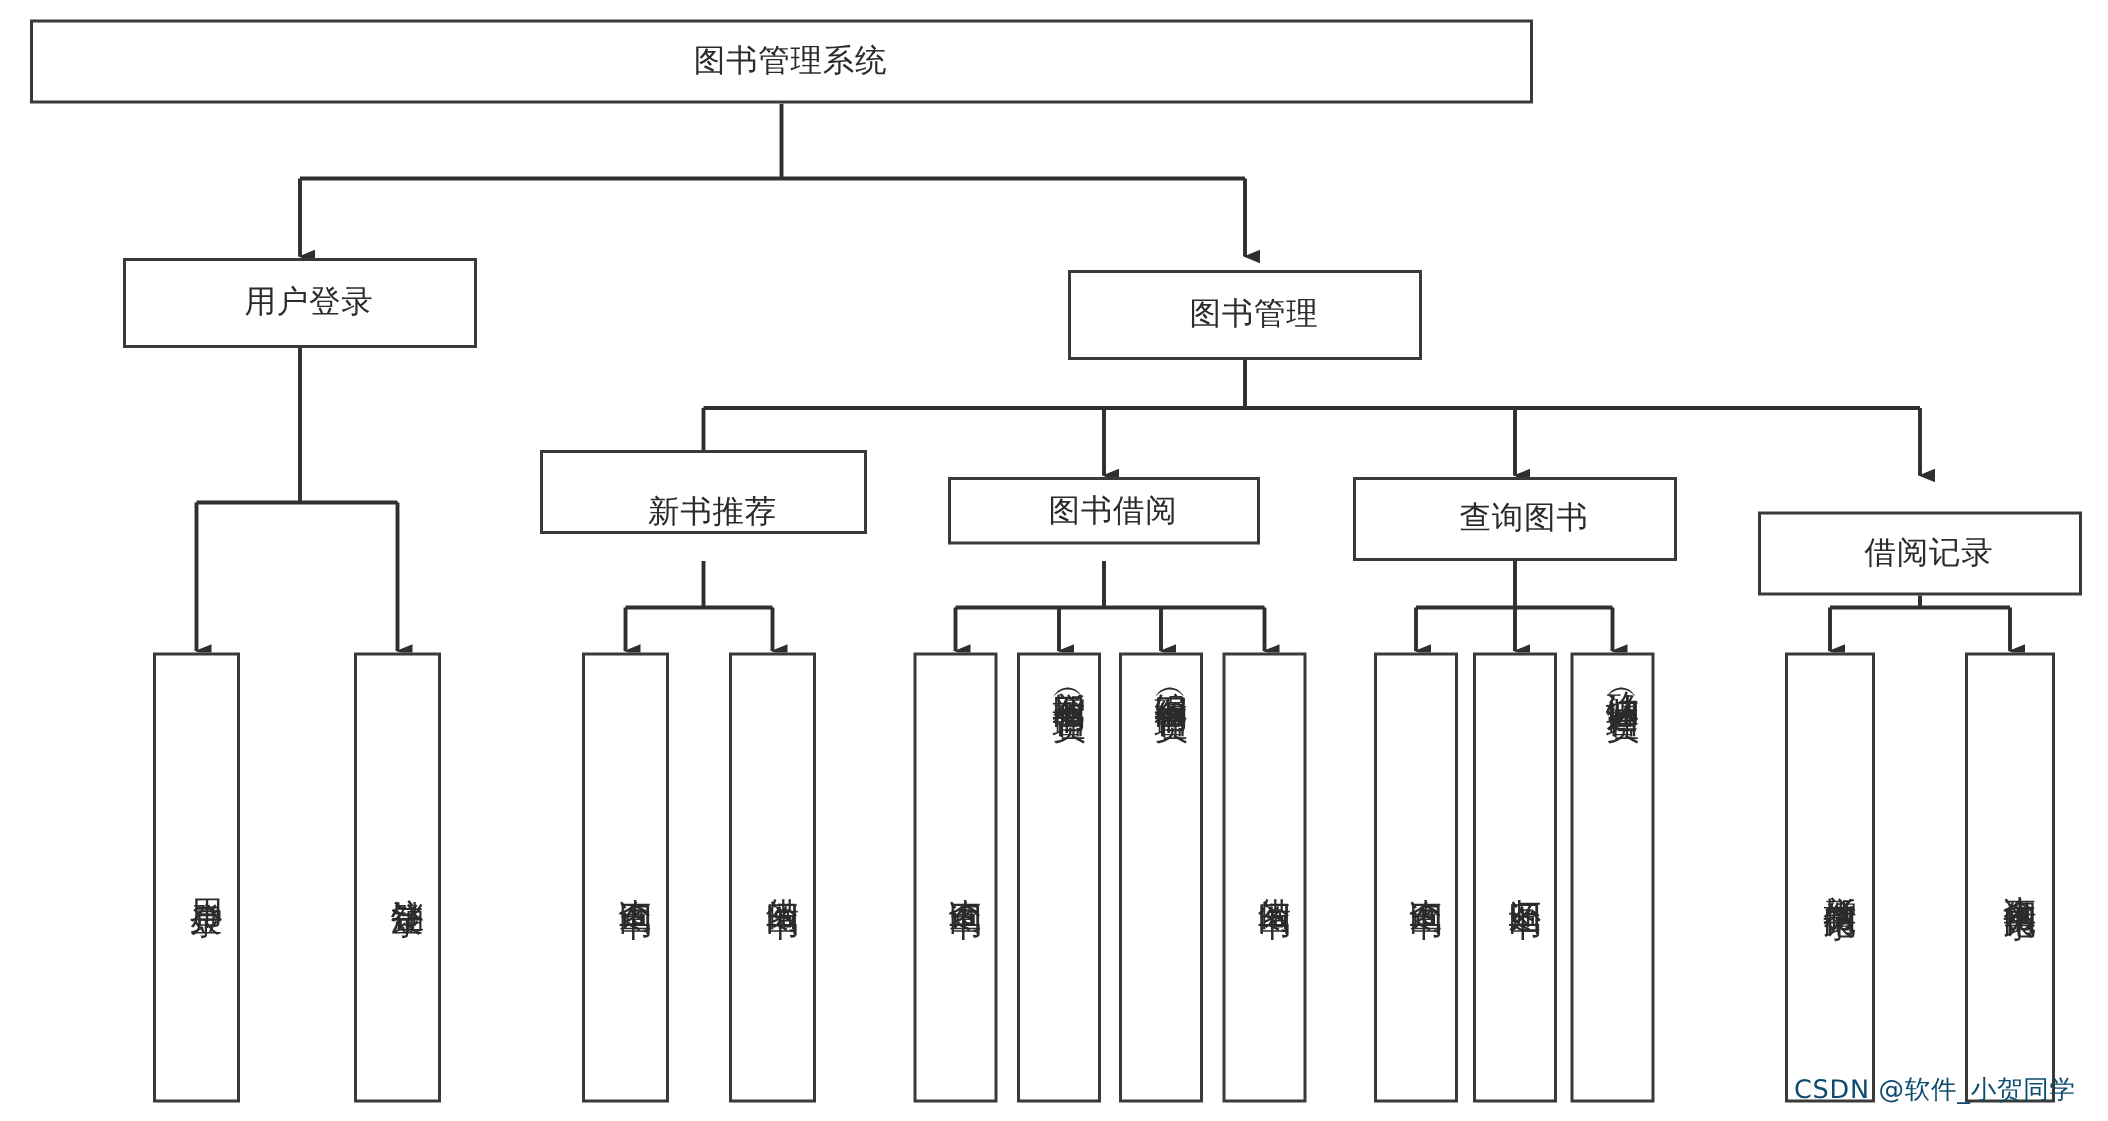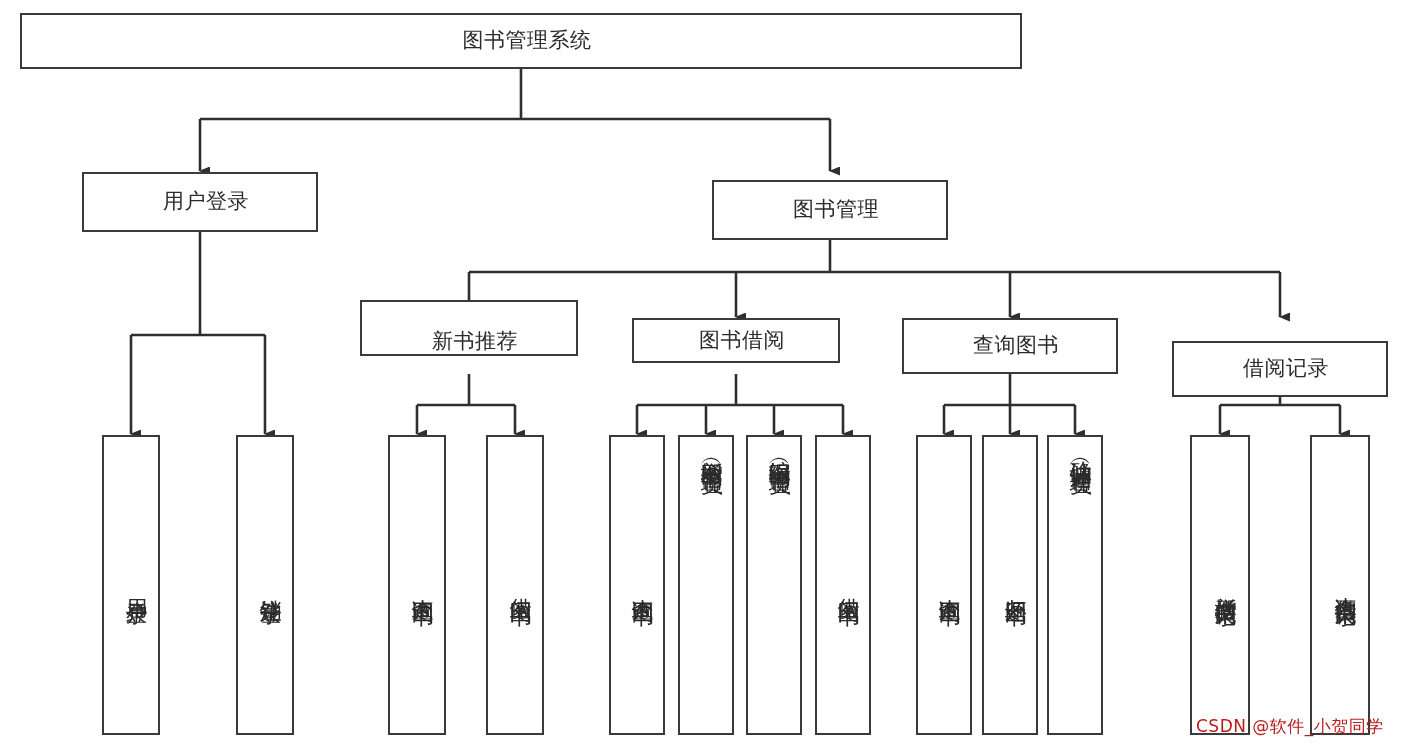--- a/index.html
+++ b/index.html
@@ -62,21 +62,21 @@
     line-height: 1.06;
     letter-spacing: 2px;
     white-space: nowrap;
   }
   .node.vertical.centered {
     align-items: center;
     padding-top: 0;
   }
   .watermark {
     position: absolute;
-    color: #b91c1c;
+    color: #0c4a6e;
     font-size: 17px;
     white-space: nowrap;
     letter-spacing: 0.5px;
   }
 </style>
 </head>
 <body>
 
 <div id="diagram-root">
 

